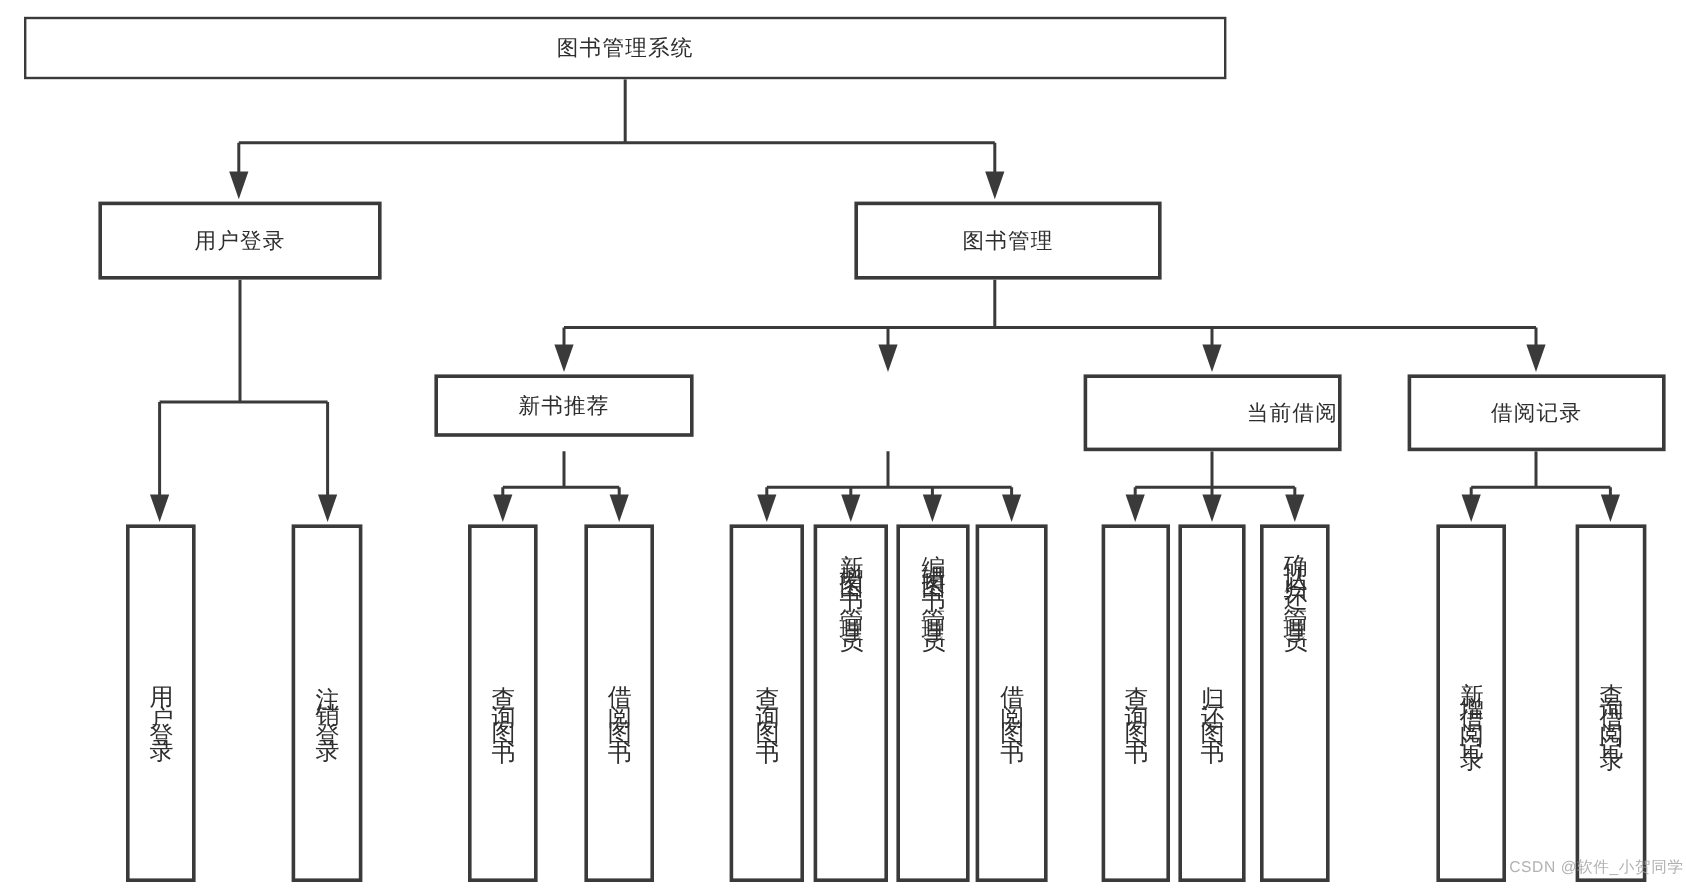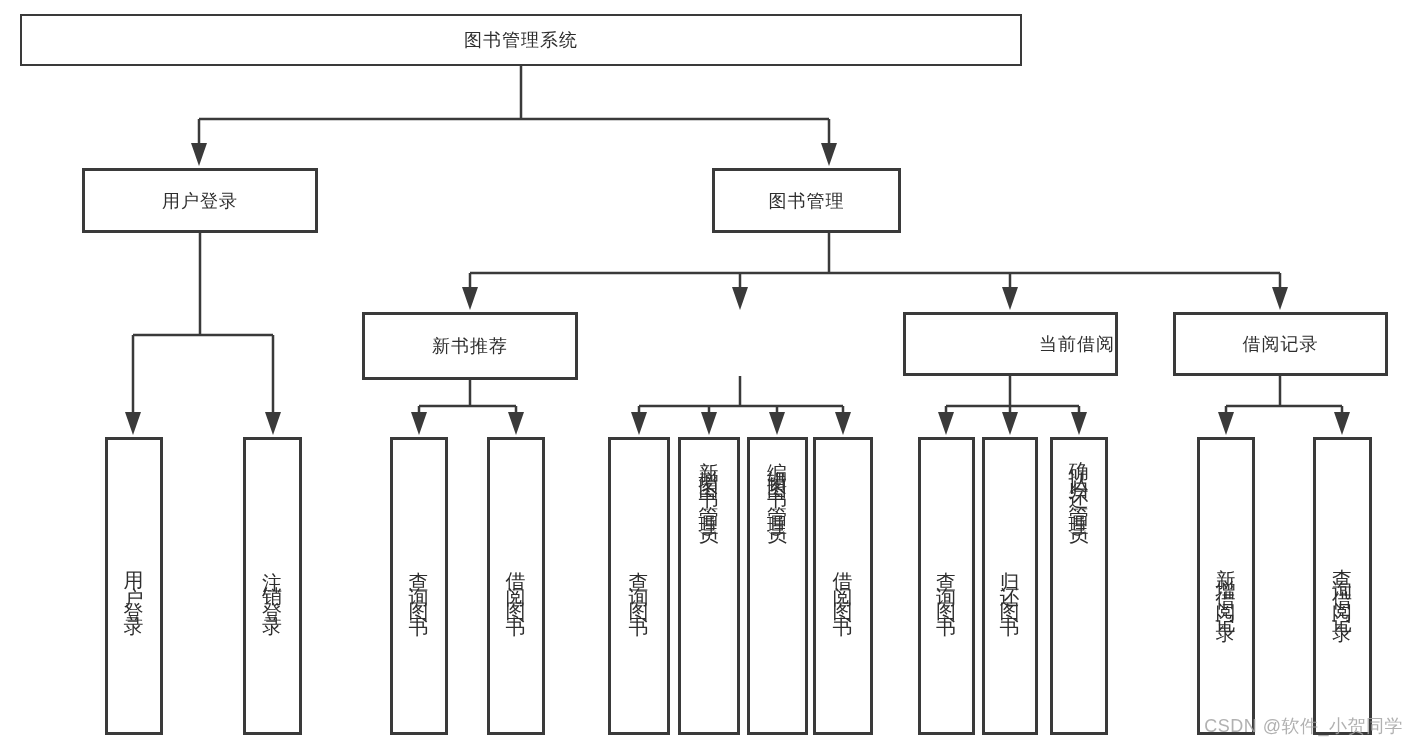--- a/index.html
+++ b/index.html
@@ -68,21 +68,21 @@
     padding-top: 6px;
   }
   .box.leaf.top-align .vtext {
     letter-spacing: 9px;
   }
   .watermark {
     position: absolute;
     top: 714px;
     right: 2px;
     z-index: 5;
-    font-size: 18px;
+    font-size: 13px;
     color: rgba(163, 163, 163, 0.85);
     letter-spacing: 0.5px;
   }
 </style>
 </head>
 <body>
 
 <div class="stage">
 
   <svg class="wires" width="1405" height="747" viewBox="0 0 1405 747">
@@ -125,25 +125,25 @@
     </g>
   </svg>
 
   <div class="box root">
     <span>图书管理系统</span>
   </div>
 
   <div class="box lvl" style="left:82px; top:168px; width:236px;">
     <span>用户登录</span>
   </div>
-  <div class="box lvl" style="left:712px; top:168px; width:189px;">
+  <div class="box lvl" style="left:712px; top:168px; width:256px;">
     <span>图书管理</span>
   </div>
 
-  <div class="box lvl" style="left:362px; top:312px; width:216px; height:68px;">
+  <div class="box lvl" style="left:362px; top:312px; width:216px; height:52px;">
     <span>新书推荐</span>
   </div>
   <div class="box lvl" style="left:903px; top:312px; width:215px; height:64px;justify-content:flex-end;">
     <span>当前借阅</span>
   </div>
   <div class="box lvl" style="left:1173px; top:312px; width:215px; height:64px;align-items:center;">
     <span>借阅记录</span>
   </div>
 
   <div class="box leaf" style="left:105px; width:58px;">

